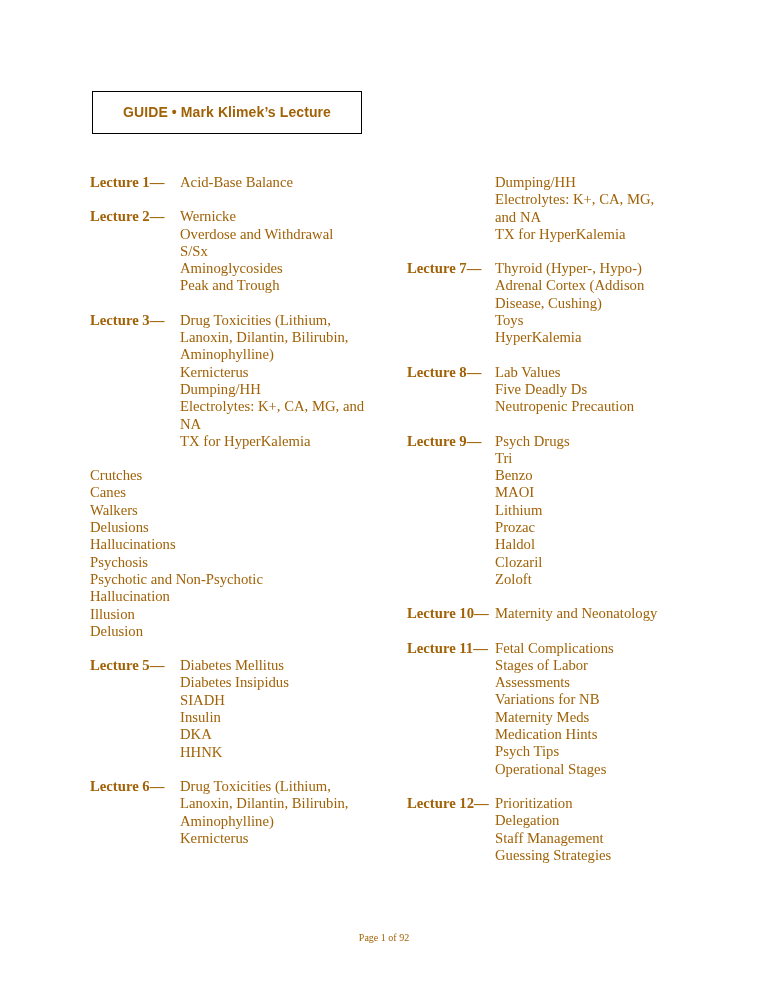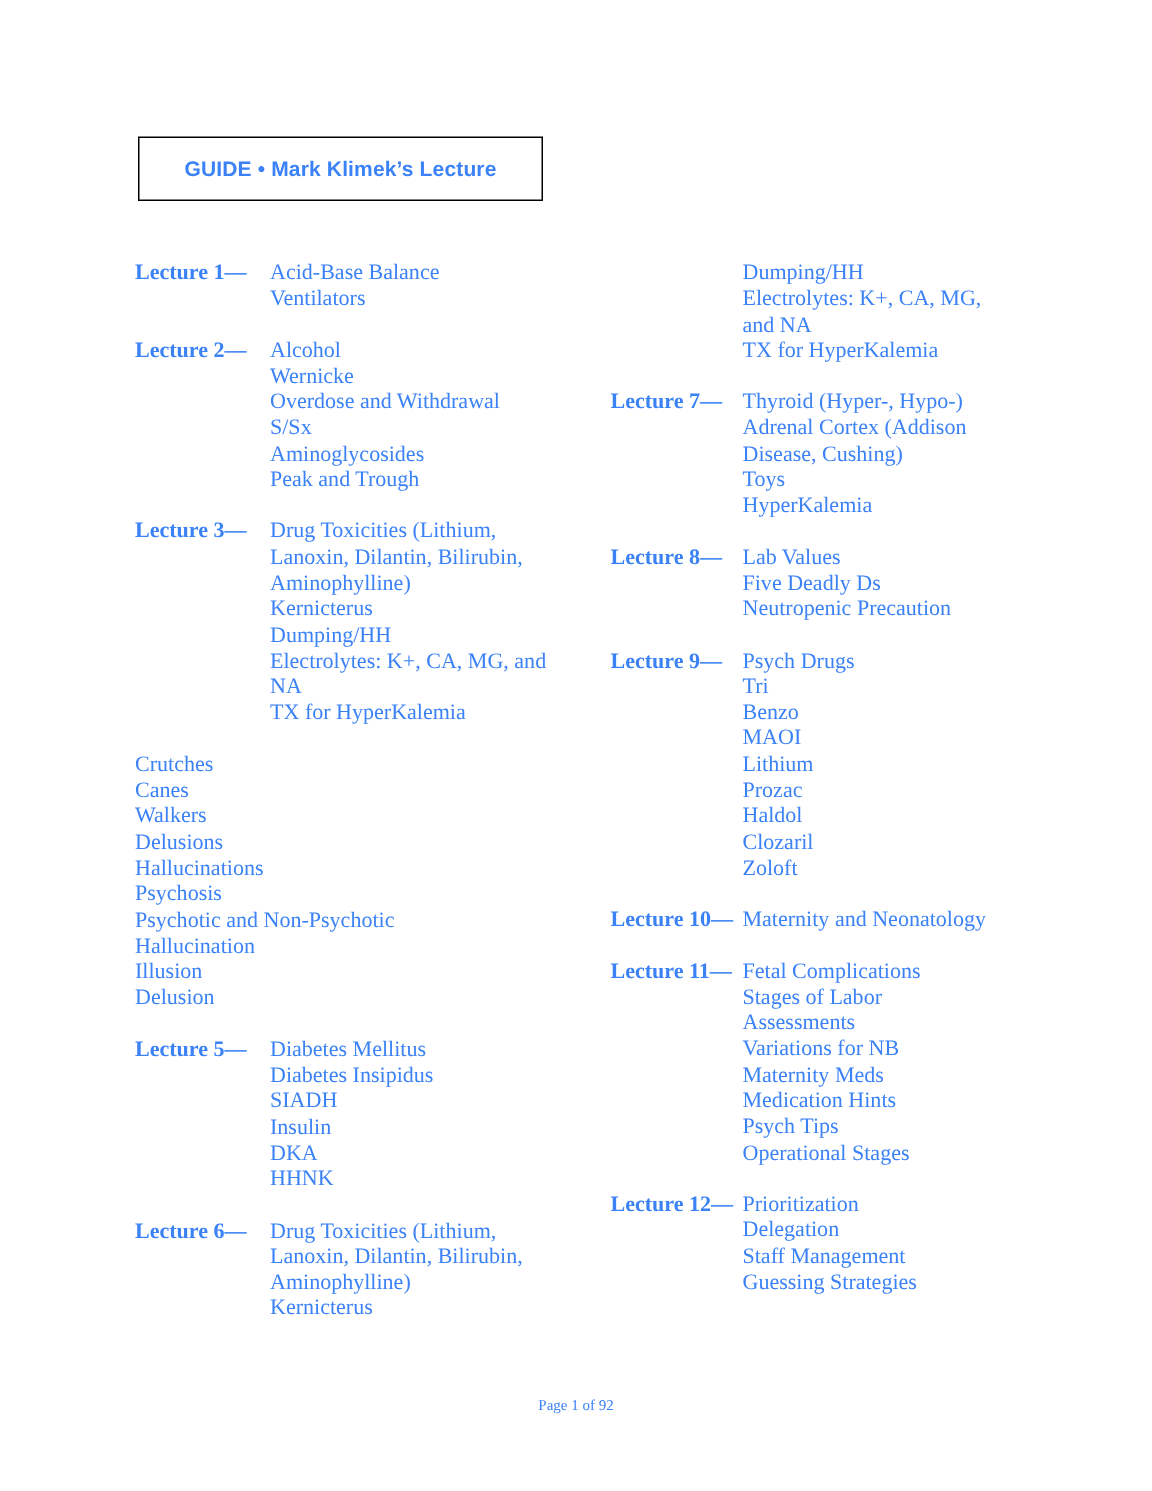--- a/index.html
+++ b/index.html
@@ -5,21 +5,21 @@
   html, body {
     margin: 0;
     padding: 0;
     background: #ffffff;
   }
   .page {
     position: relative;
     width: 768px;
     height: 994px;
     background: #ffffff;
-    color: #3b82f6;
+    color: #a16207;
     font-family: "Liberation Serif", serif;
     font-size: 14.7px;
     line-height: 17.3px;
     overflow: hidden;
   }
   .header-box {
     position: absolute;
     left: 92px;
     top: 91px;
     width: 270px;
@@ -73,27 +73,25 @@
 
   <div class="header-box">
     <span>GUIDE • Mark Klimek’s Lecture</span>
   </div>
 
   <div class="col col-left">
       <div class="entry">
         <div class="entry-label">Lecture 1—</div>
         <div class="entry-items">
           <div class="topic">Acid-Base Balance</div>
-          <div class="topic">Ventilators</div>
         </div>
       </div>
       <div class="entry">
         <div class="entry-label">Lecture 2—</div>
         <div class="entry-items">
-          <div class="topic">Alcohol</div>
           <div class="topic">Wernicke</div>
           <div class="topic">Overdose and Withdrawal</div>
           <div class="topic">S/Sx</div>
           <div class="topic">Aminoglycosides</div>
           <div class="topic">Peak and Trough</div>
         </div>
       </div>
       <div class="entry">
         <div class="entry-label">Lecture 3—</div>
         <div class="entry-items">

